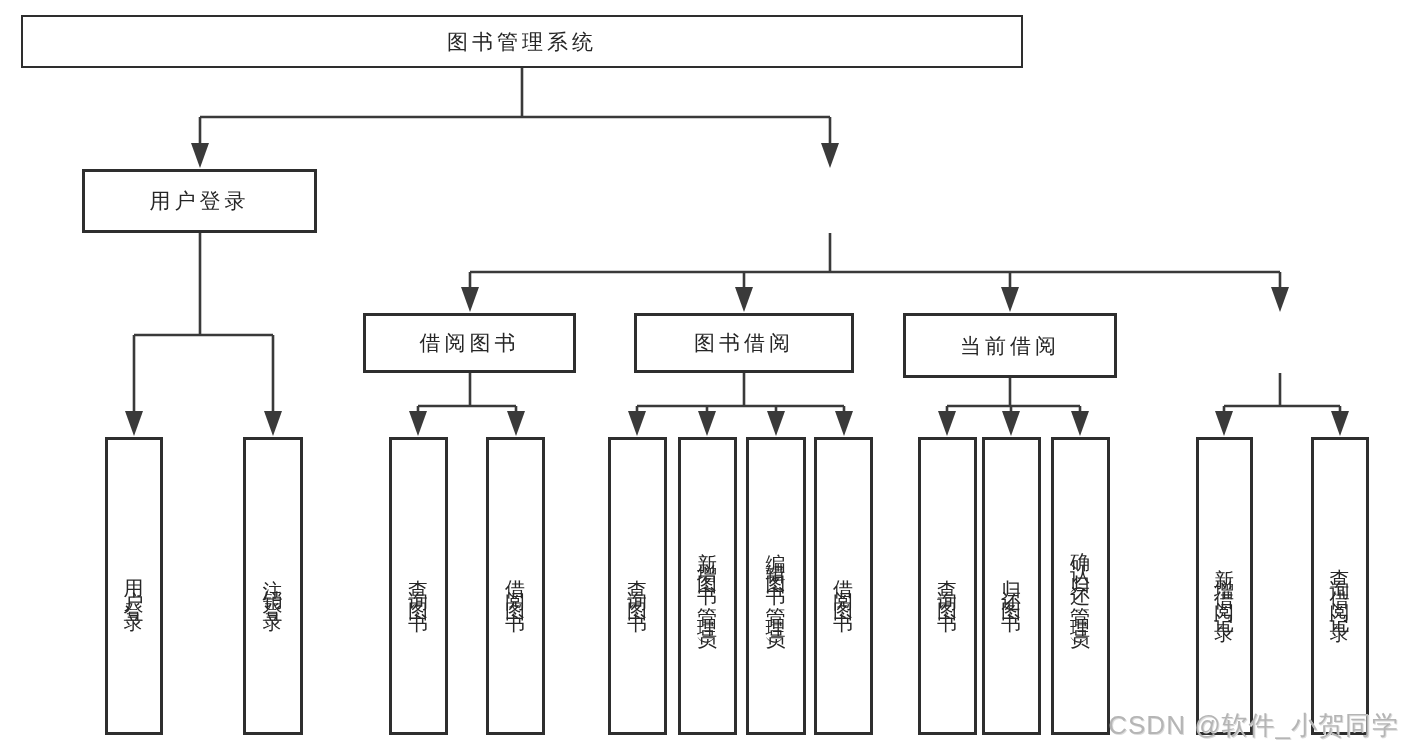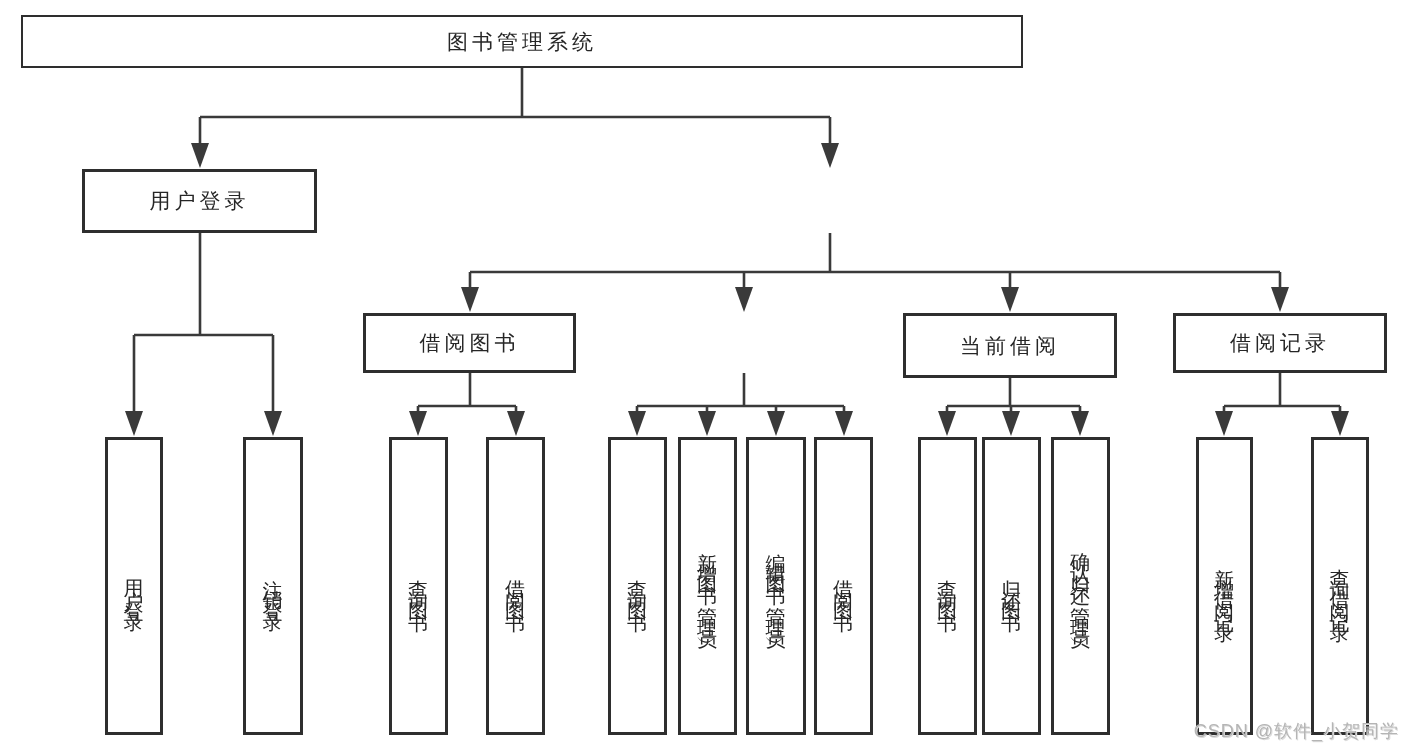--- a/index.html
+++ b/index.html
@@ -40,21 +40,21 @@
     font-size: 20px;
     letter-spacing: 11px;
     color: #262626;
     line-height: 1;
     white-space: nowrap;
   }
   .watermark {
     position: absolute;
     right: 6px;
     bottom: 4px;
-    font-size: 18px;
+    font-size: 26px;
     color: #b5b5b5;
     text-shadow: 1px 1px 0 #dcdcdc;
     letter-spacing: 1px;
     white-space: nowrap;
   }
 </style>
 </head>
 <body>
 
 <div class="stage">
@@ -101,25 +101,25 @@
     <span class="hlabel">图书管理系统</span>
   </div>
 
   <div class="box" style="left:82px; top:169px; width:235px; height:64px;">
     <span class="hlabel">用户登录</span>
   </div>
 
   <div class="box" style="left:363px; top:313px; width:213px; height:60px;">
     <span class="hlabel">借阅图书</span>
   </div>
+  <div class="box" style="left:634px; top:313px; width:220px; height:60px;">
+    <span class="hlabel">图书借阅</span>
+  </div>
   <div class="box" style="left:903px; top:313px; width:214px; height:65px;">
     <span class="hlabel">当前借阅</span>
-  </div>
-  <div class="box" style="left:1173px; top:313px; width:214px; height:60px;">
-    <span class="hlabel">借阅记录</span>
   </div>
 
   <div class="box leaf" style="left:105px; top:437px; width:58px; height:298px;">
     <span class="vlabel">用户登录</span>
   </div>
   <div class="box leaf" style="left:243px; top:437px; width:60px; height:298px;">
     <span class="vlabel">注销登录</span>
   </div>
   <div class="box leaf" style="left:389px; top:437px; width:59px; height:298px;">
     <span class="vlabel">查询图书</span>

